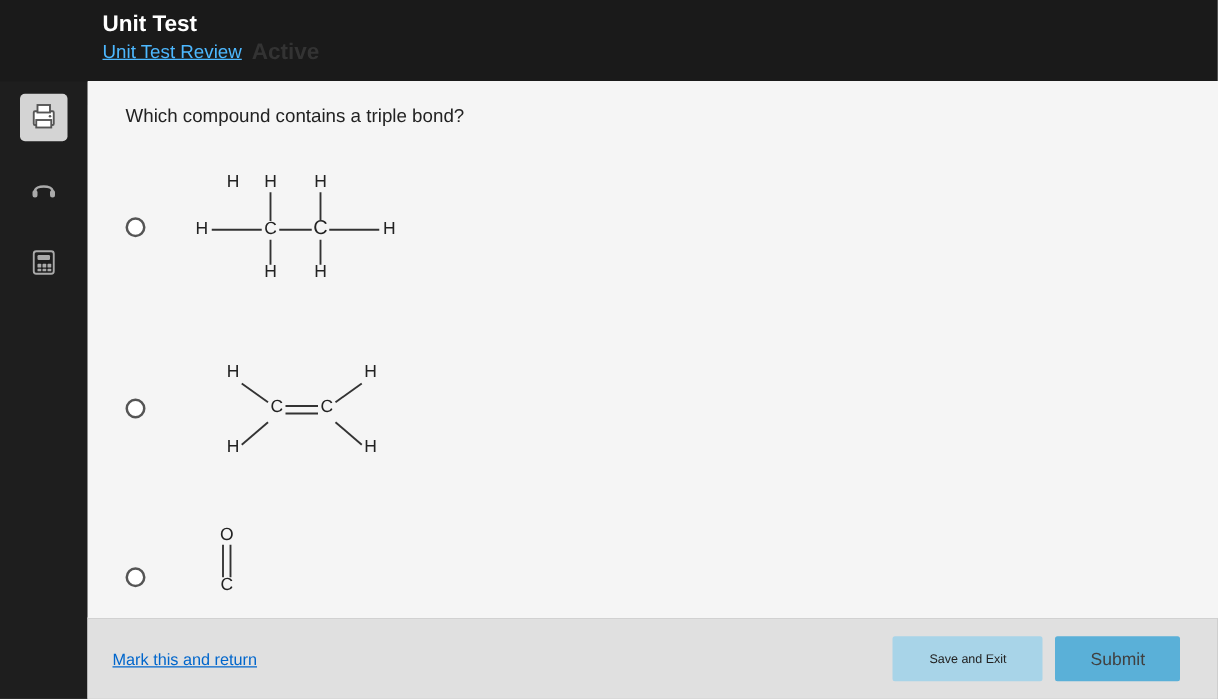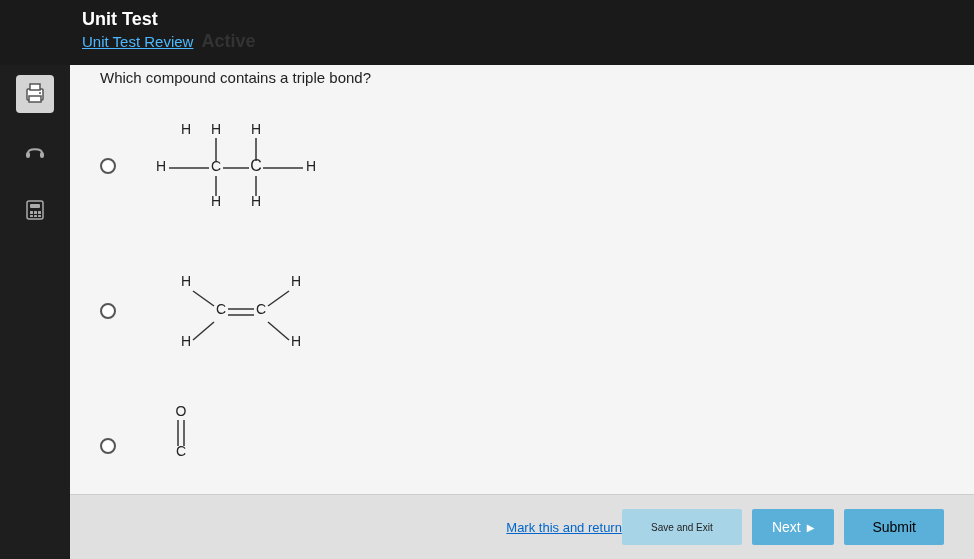--- a/index.html
+++ b/index.html
@@ -134,21 +134,21 @@
       right: 0;
       bottom: 0;
       background: #f0f0f0;
       display: flex;
       flex-direction: column;
     }
 
     .question-area {
       flex: 1;
       background: #f5f5f5;
-      padding: 4px 30px 10px 30px;
+      padding: 20px 30px 10px 30px;
       overflow-y: auto;
       position: relative;
     }
 
     
     .question-area::-webkit-scrollbar {
       width: 14px;
     }
     .question-area::-webkit-scrollbar-track {
       background: #ddd;
@@ -187,21 +187,21 @@
     .molecule-svg {
       display: block;
     }
 
     
     .bottom-bar {
       height: 65px;
       background: #e0e0e0;
       display: flex;
       align-items: center;
-      justify-content: flex-end;
+      justify-content: space-between;
       padding: 0 30px 0 20px;
       border-top: 1px solid #ccc;
     }
 
     .mark-link {
       color: #0066cc;
       font-size: 13px;
       text-decoration: underline;
       cursor: pointer;
     }
@@ -236,21 +236,21 @@
       gap: 6px;
     }
 
     .btn-next::after {
       content: '▶';
       font-size: 10px;
     }
 
     .btn-submit {
       background: #5ab0d8;
-      color: #000000;
+      color: #404040;
       border: none;
       padding: 10px 28px;
       font-size: 14px;
       cursor: pointer;
       border-radius: 2px;
       min-width: 80px;
     }
   </style>
 </head>
 <body>
@@ -373,17 +373,16 @@
         <line x1="53" y1="24" x2="53" y2="50" stroke="#333" stroke-width="1.5"></line>
       </svg>
     </div>
 
   </div>
 
   <div class="bottom-bar">
     <span class="mark-link">Mark this and return</span>
     <div class="action-buttons">
       <button class="btn-save">Save and Exit</button>
-      <button class="btn-next">Next</button>
       <button class="btn-submit">Submit</button>
     </div>
   </div>
 </div>
 
 </body></html>

